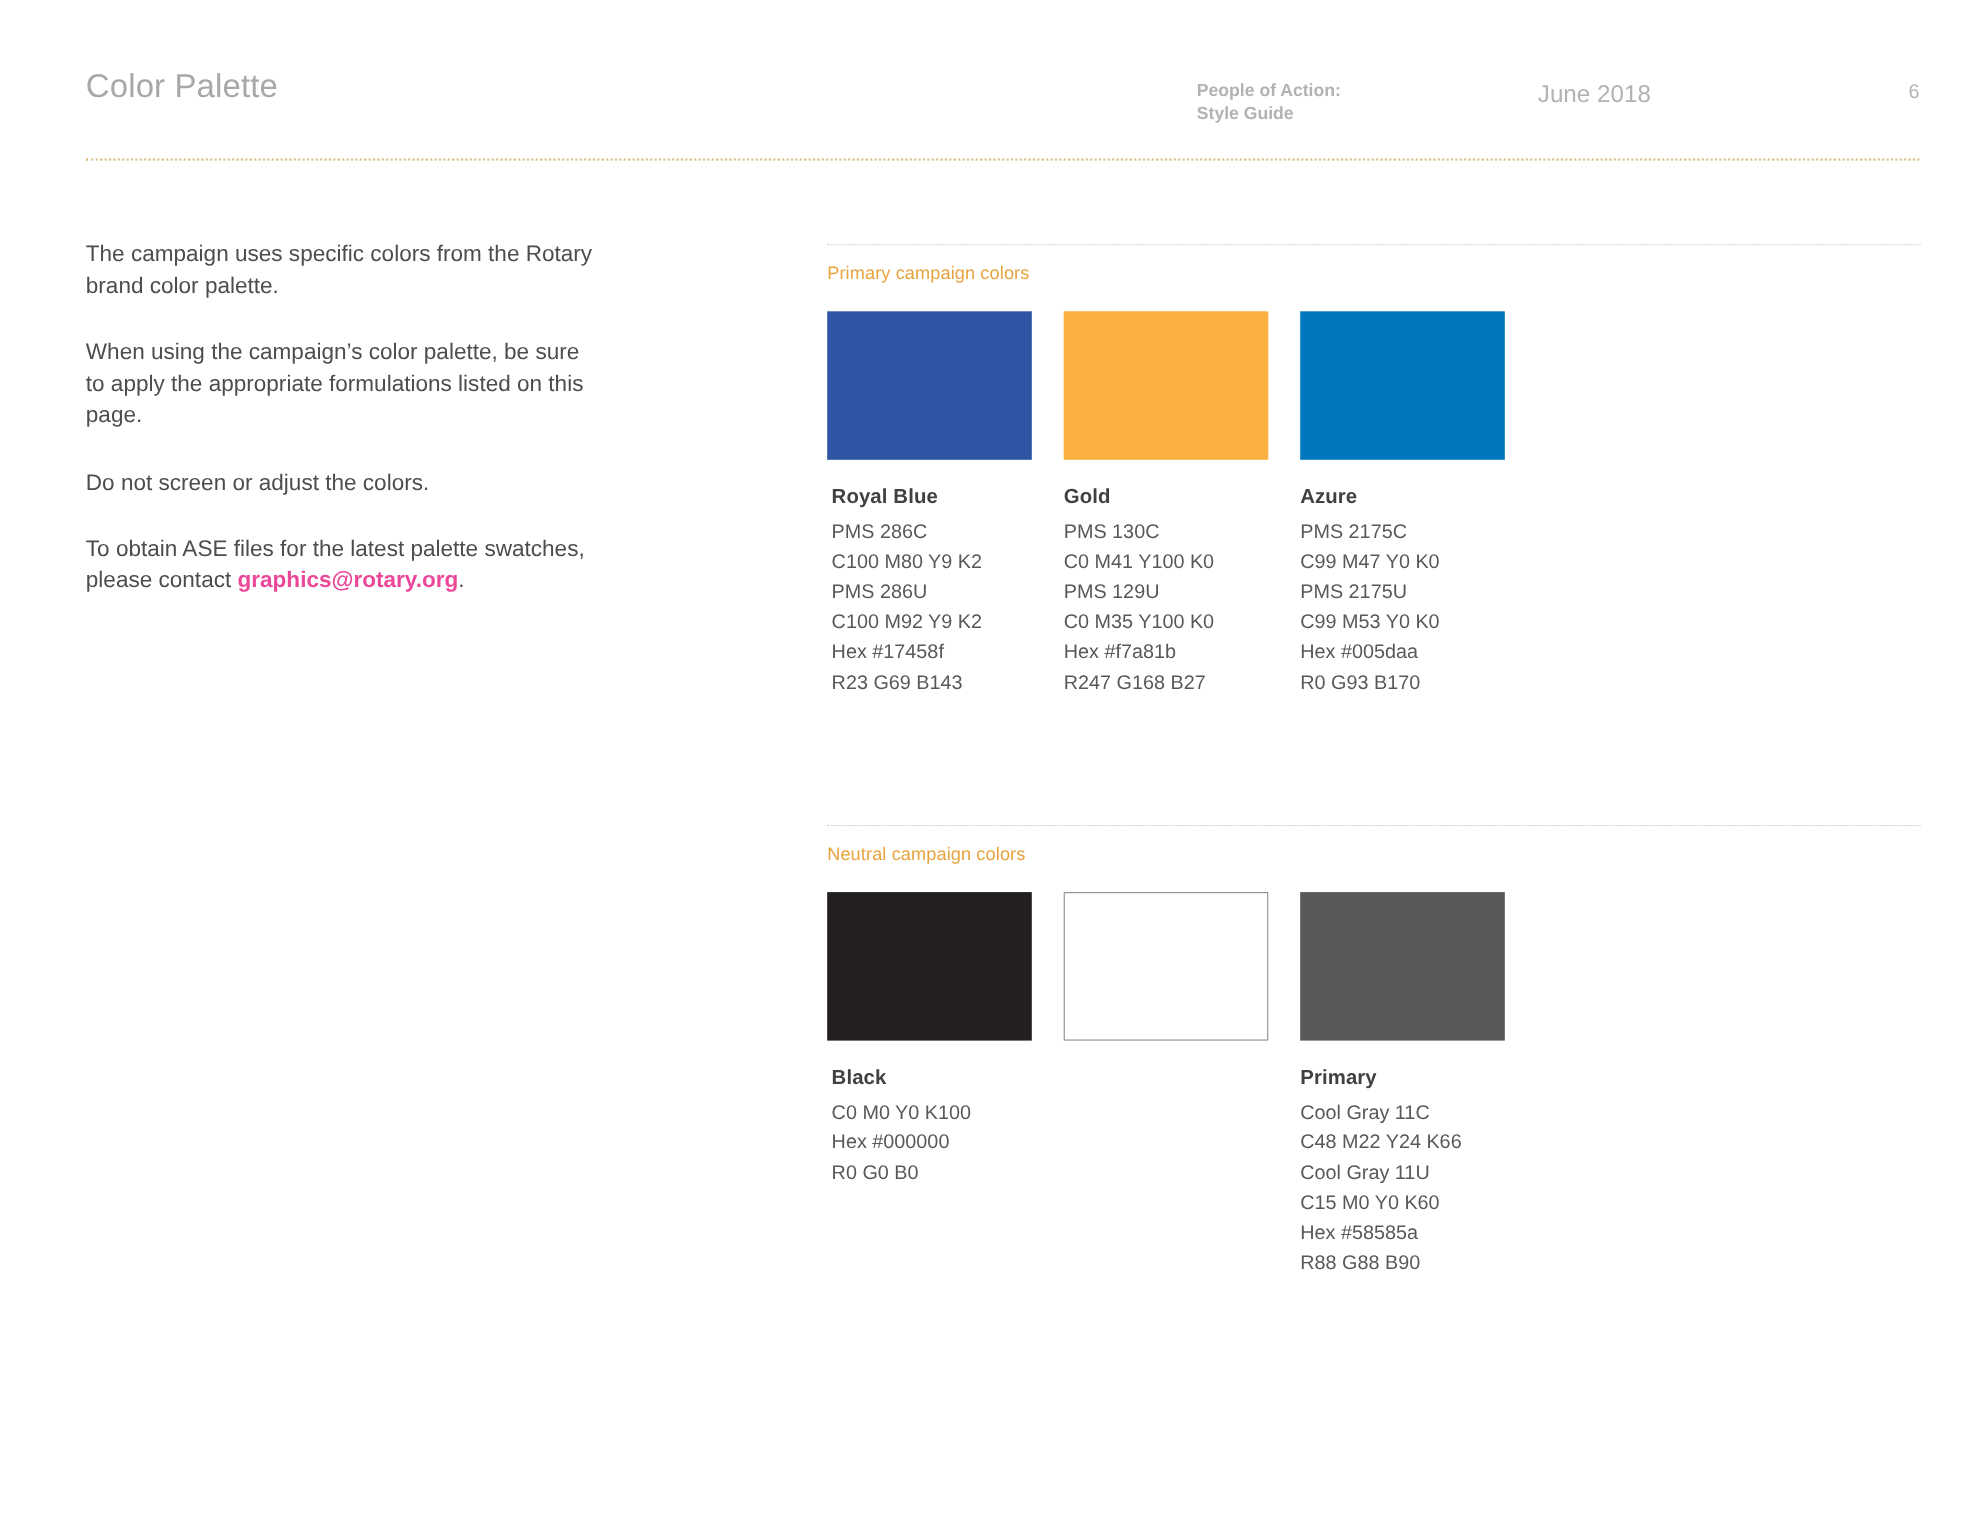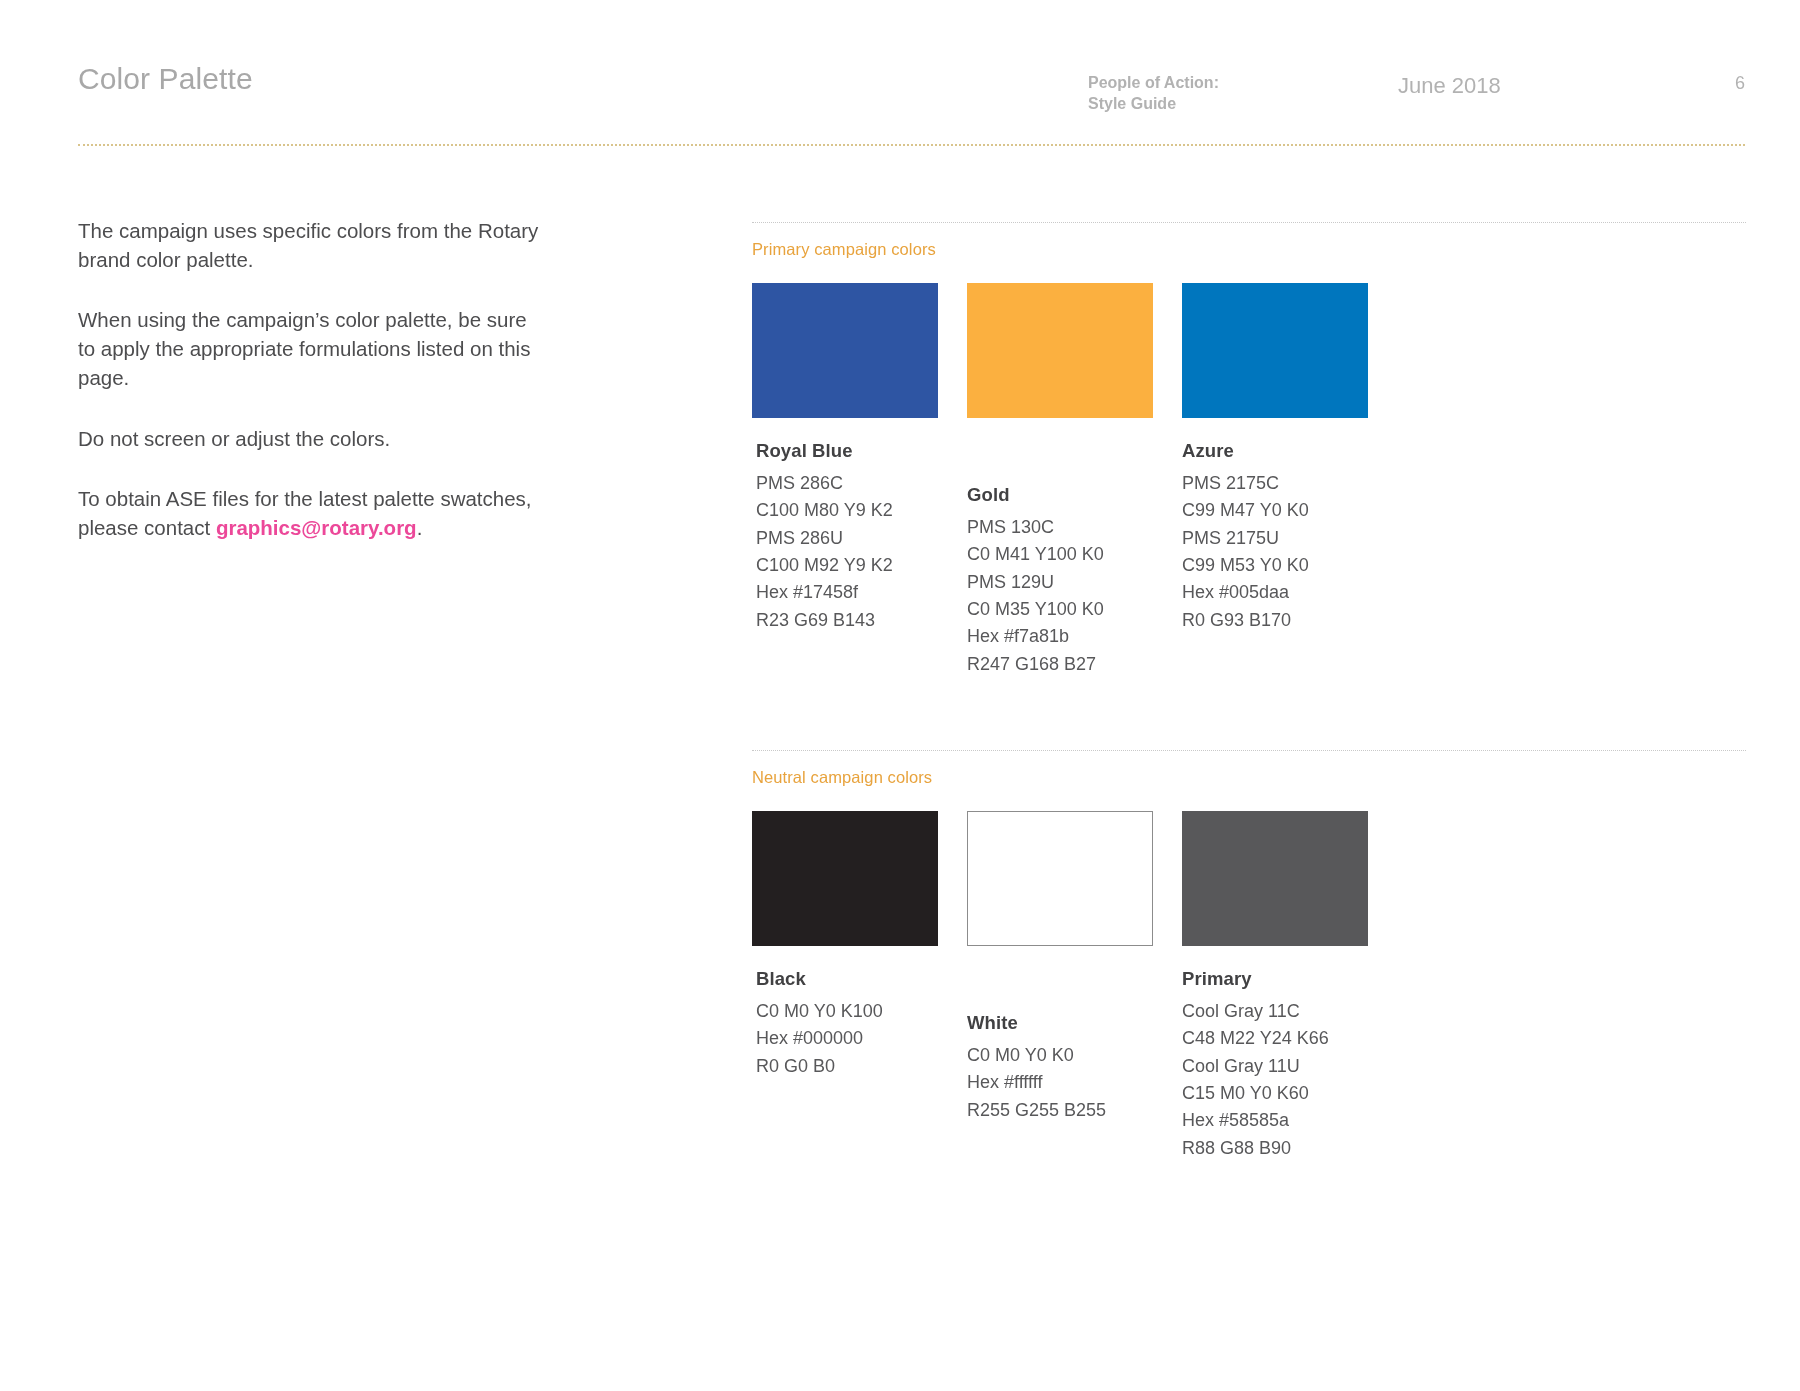--- a/index.html
+++ b/index.html
@@ -138,21 +138,21 @@
     position: relative;
     margin-top: 22px;
     height: 210px;
   }
   .info {
     position: absolute;
     top: 0;
     width: 215px;
   }
   .info.c0 { left: 4px; }
-  .info.c1 { left: 215px; margin-top: 44px; }
+  .info.c1 { left: 215px; }
   .info.c2 { left: 430px; }
 
   .info-name {
     font-size: 18.5px;
     font-weight: 700;
     color: #414143;
     margin-bottom: 8px;
     letter-spacing: 0.1px;
   }
   .info-line {
@@ -237,26 +237,20 @@
       <div class="swatch c2" style="background-color: rgb(88, 88, 90);"></div>
     </div>
 
     <div class="info-row">
       <div class="info c0">
         <div class="info-name">Black</div>
         <div class="info-line">C0 M0 Y0 K100</div>
         <div class="info-line">Hex #000000</div>
         <div class="info-line">R0 G0 B0</div>
       </div>
-      <div class="info c1">
-        <div class="info-name">White</div>
-        <div class="info-line">C0 M0 Y0 K0</div>
-        <div class="info-line">Hex #ffffff</div>
-        <div class="info-line">R255 G255 B255</div>
-      </div>
       <div class="info c2">
         <div class="info-name">Primary</div>
         <div class="info-line">Cool Gray 11C</div>
         <div class="info-line">C48 M22 Y24 K66</div>
         <div class="info-line">Cool Gray 11U</div>
         <div class="info-line">C15 M0 Y0 K60</div>
         <div class="info-line">Hex #58585a</div>
         <div class="info-line">R88 G88 B90</div>
       </div>
     </div>

